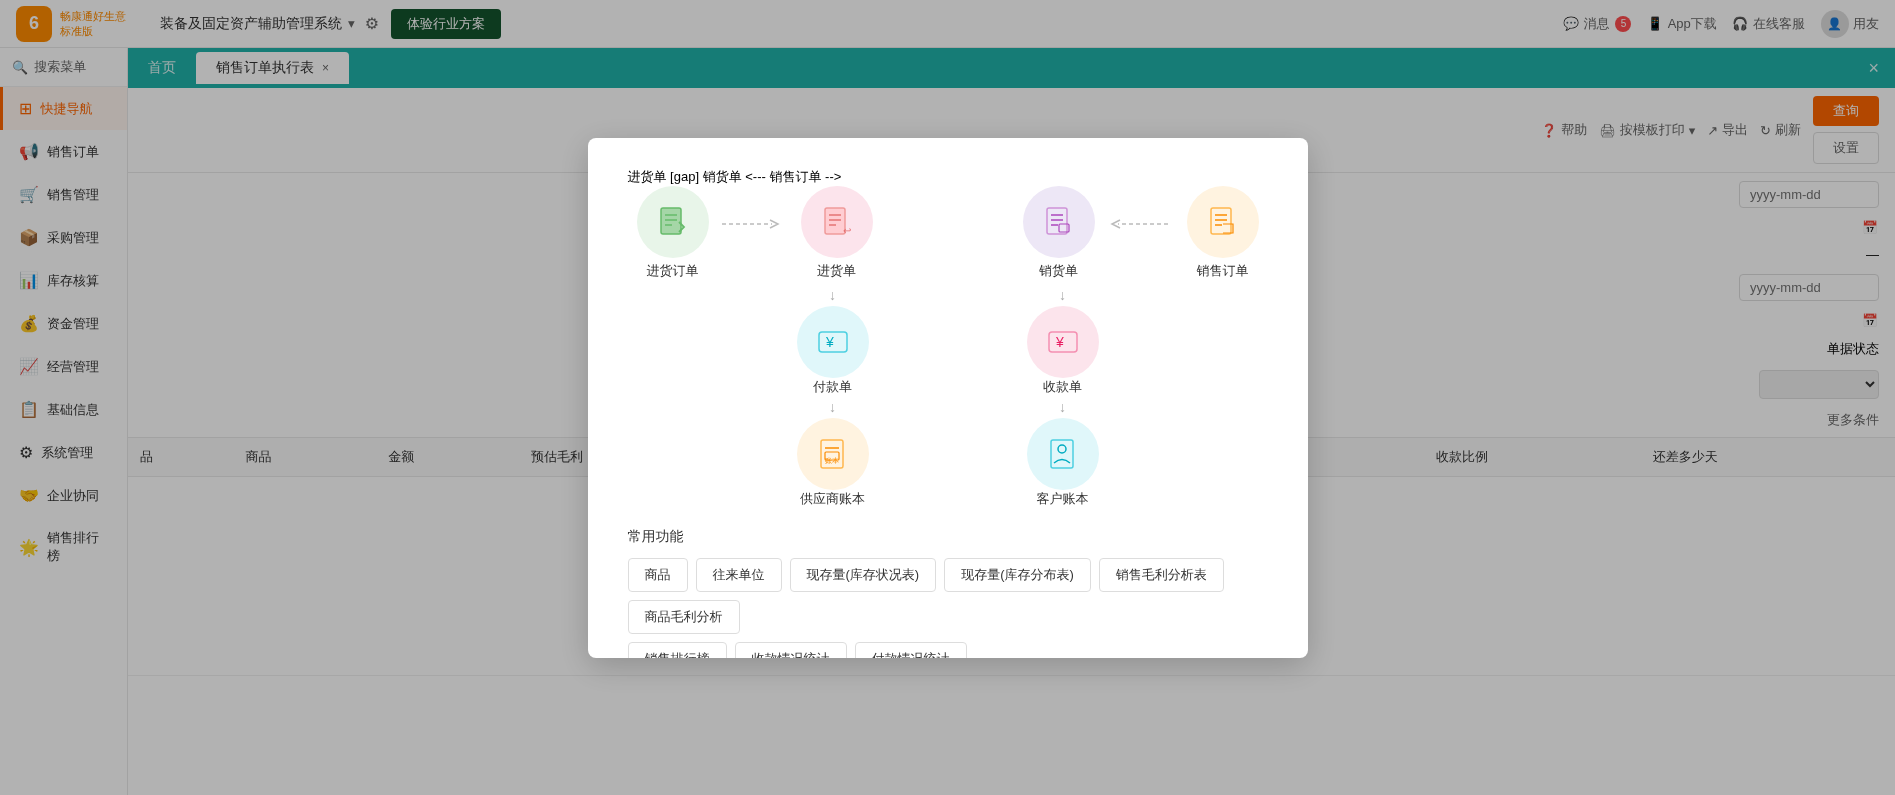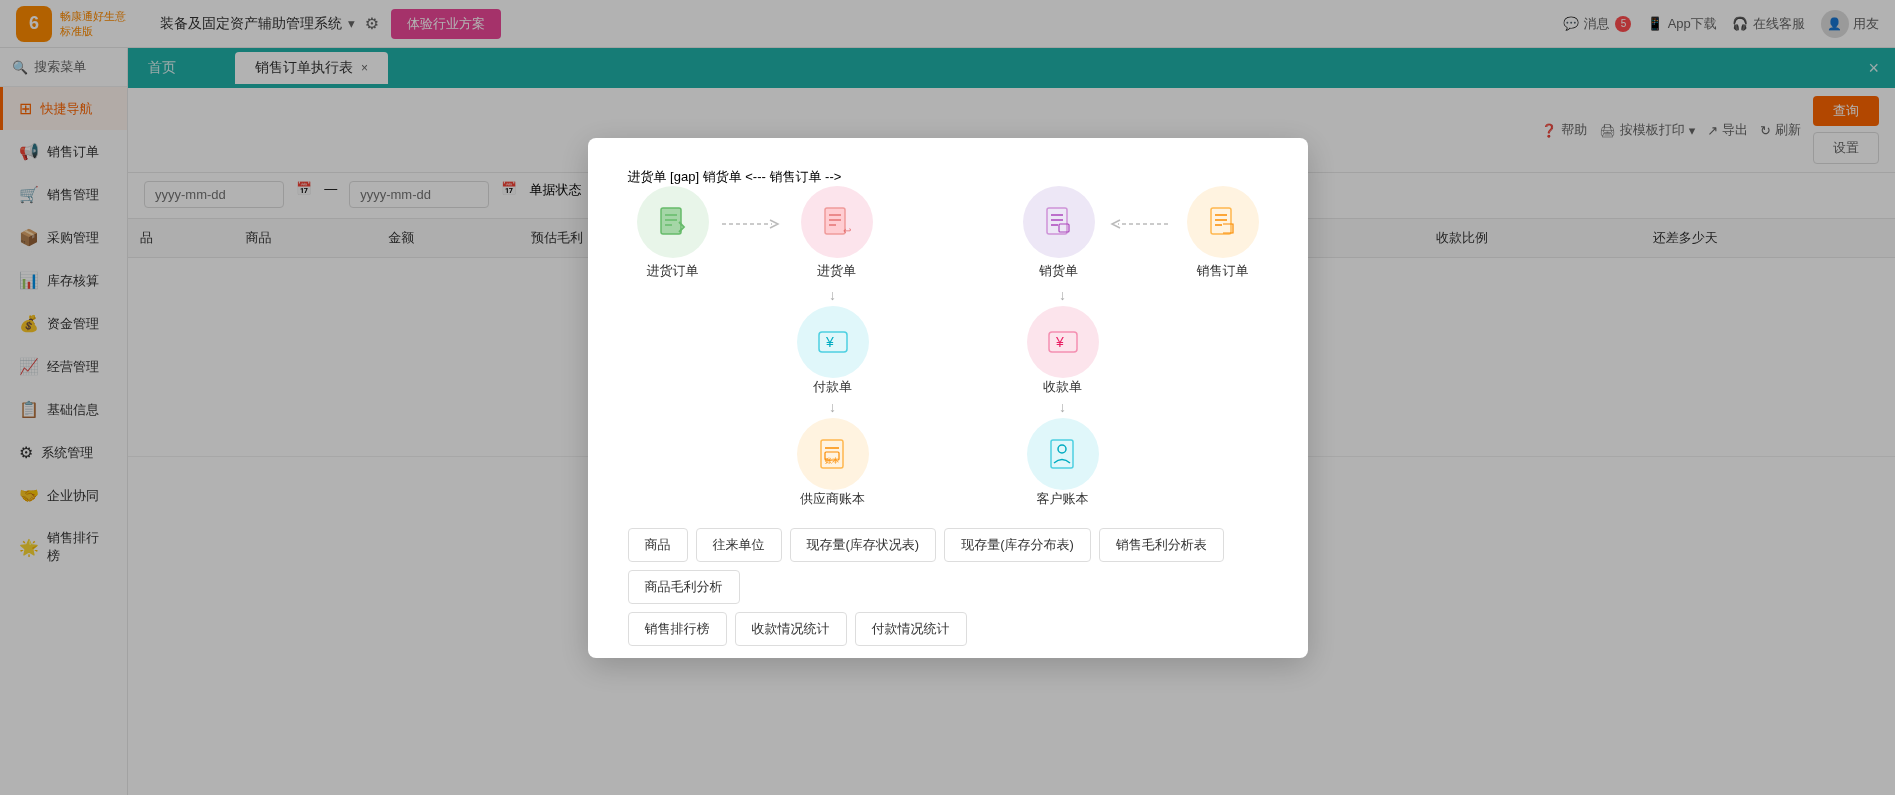--- a/index.html
+++ b/index.html
@@ -12,49 +12,49 @@
     .sidebar { width: 128px; background: #fff; flex-shrink: 0; border-right: 1px solid #e8e8e8; overflow-y: auto; }
     .content-area { flex: 1; display: flex; flex-direction: column; overflow: hidden; background: #f0f2f5; }
 
     
     .logo-area { display: flex; align-items: center; gap: 8px; min-width: 128px; }
     .logo-icon { width: 36px; height: 36px; background: #ff8c00; border-radius: 8px; display: flex; align-items: center; justify-content: center; color: white; font-size: 18px; font-weight: bold; }
     .logo-text { font-size: 11px; color: #ff8c00; line-height: 1.3; }
     .system-title { display: flex; align-items: center; gap: 6px; margin-left: 16px; color: #333; font-size: 14px; font-weight: 500; }
     .dropdown-btn { background: none; border: none; cursor: pointer; color: #666; }
     .settings-btn { background: none; border: none; cursor: pointer; color: #666; font-size: 16px; margin-left: 4px; }
-    .trial-btn { background: #ec4899; color: white; border: none; border-radius: 4px; padding: 6px 16px; cursor: pointer; font-size: 13px; margin-left: 12px; }
+    .trial-btn { background: #14532d; color: white; border: none; border-radius: 4px; padding: 6px 16px; cursor: pointer; font-size: 13px; margin-left: 12px; }
     .top-right { margin-left: auto; display: flex; align-items: center; gap: 16px; color: #666; font-size: 13px; }
     .top-right-item { display: flex; align-items: center; gap: 4px; cursor: pointer; }
     .badge { background: #ff4d4f; color: white; border-radius: 50%; width: 16px; height: 16px; font-size: 10px; display: flex; align-items: center; justify-content: center; margin-left: 2px; }
     .user-avatar { width: 28px; height: 28px; border-radius: 50%; background: #ddd; display: flex; align-items: center; justify-content: center; font-size: 12px; }
 
     
     .tab-bar { height: 40px; background: #20b2aa; display: flex; align-items: center; padding: 0 0; flex-shrink: 0; }
     .tab-item { height: 32px; display: flex; align-items: center; padding: 0 20px; cursor: pointer; color: rgba(255,255,255,0.85); font-size: 14px; position: relative; }
     .tab-item.home { background: transparent; }
-    .tab-item.active { background: white; color: #333; border-radius: 4px 4px 0 0; margin-left: 39px; }
+    .tab-item.active { background: white; color: #333; border-radius: 4px 4px 0 0; }
     .tab-close { margin-left: 8px; font-size: 12px; color: #666; }
     .tab-spacer { flex: 1; }
     .tab-close-all { color: rgba(255,255,255,0.85); padding: 0 16px; cursor: pointer; font-size: 18px; }
 
     
     .search-menu { display: flex; align-items: center; gap: 6px; padding: 10px 12px; color: #666; cursor: pointer; border-bottom: 1px solid #f0f0f0; font-size: 13px; }
     .sidebar-item { display: flex; align-items: center; gap: 8px; padding: 12px 16px; cursor: pointer; color: #333; font-size: 13px; border-left: 3px solid transparent; }
     .sidebar-item.active { background: #fff5f0; border-left-color: #ff6600; color: #ff6600; }
     .sidebar-icon { font-size: 16px; }
 
     
     .content-toolbar { background: white; padding: 8px 16px; display: flex; align-items: center; gap: 12px; border-bottom: 1px solid #e8e8e8; flex-shrink: 0; }
     .toolbar-btn { display: flex; align-items: center; gap: 4px; color: #666; cursor: pointer; font-size: 13px; }
     .query-btn { background: #ff6600; color: white; border: none; border-radius: 4px; padding: 6px 20px; cursor: pointer; font-size: 13px; }
     .set-btn { background: #fff; color: #666; border: 1px solid #ddd; border-radius: 4px; padding: 6px 12px; cursor: pointer; font-size: 13px; display: block; margin-top: 4px; }
 
     
-    .filter-bar { background: white; padding: 8px 16px; display: flex; align-items: flex-start; gap: 12px; border-bottom: 1px solid #e8e8e8; flex-shrink: 0; flex-wrap: wrap; }
+    .filter-bar { background: white; padding: 8px 16px; display: flex; align-items: flex-end; gap: 12px; border-bottom: 1px solid #e8e8e8; flex-shrink: 0; flex-wrap: wrap; flex-direction: column; }
     .filter-select { border: 1px solid #ddd; border-radius: 4px; padding: 5px 10px; font-size: 13px; color: #333; width: 120px; }
     .date-input { border: 1px solid #ddd; border-radius: 4px; padding: 5px 10px; font-size: 13px; color: #ccc; width: 140px; }
     .more-conditions { color: #666; font-size: 13px; cursor: pointer; }
 
     
     .table-area { flex: 1; background: white; overflow: auto; }
     .data-table { width: 100%; border-collapse: collapse; font-size: 13px; }
     .data-table th { background: #fafafa; border-bottom: 1px solid #e8e8e8; padding: 10px 12px; text-align: left; color: #333; font-weight: 500; white-space: nowrap; }
     .data-table td { border-bottom: 1px solid #f0f0f0; padding: 10px 12px; color: #333; }
     .empty-tip { text-align: center; padding: 80px; color: #999; font-size: 14px; }
@@ -395,20 +395,21 @@
               </svg>
             </div>
             <span class="flow-label">客户账本</span>
           </div>
           <div style="flex:1;"></div>
           <div style="min-width:90px;"></div>
         </div>
 
         
         <div class="common-functions">
+          <div class="common-title">常用功能</div>
           <div class="func-buttons">
             <button class="func-btn">商品</button>
             <button class="func-btn">往来单位</button>
             <button class="func-btn">现存量(库存状况表)</button>
             <button class="func-btn">现存量(库存分布表)</button>
             <button class="func-btn">销售毛利分析表</button>
             <button class="func-btn">商品毛利分析</button>
           </div>
           <div class="func-buttons" style="margin-top:8px;">
             <button class="func-btn">销售排行榜</button>

